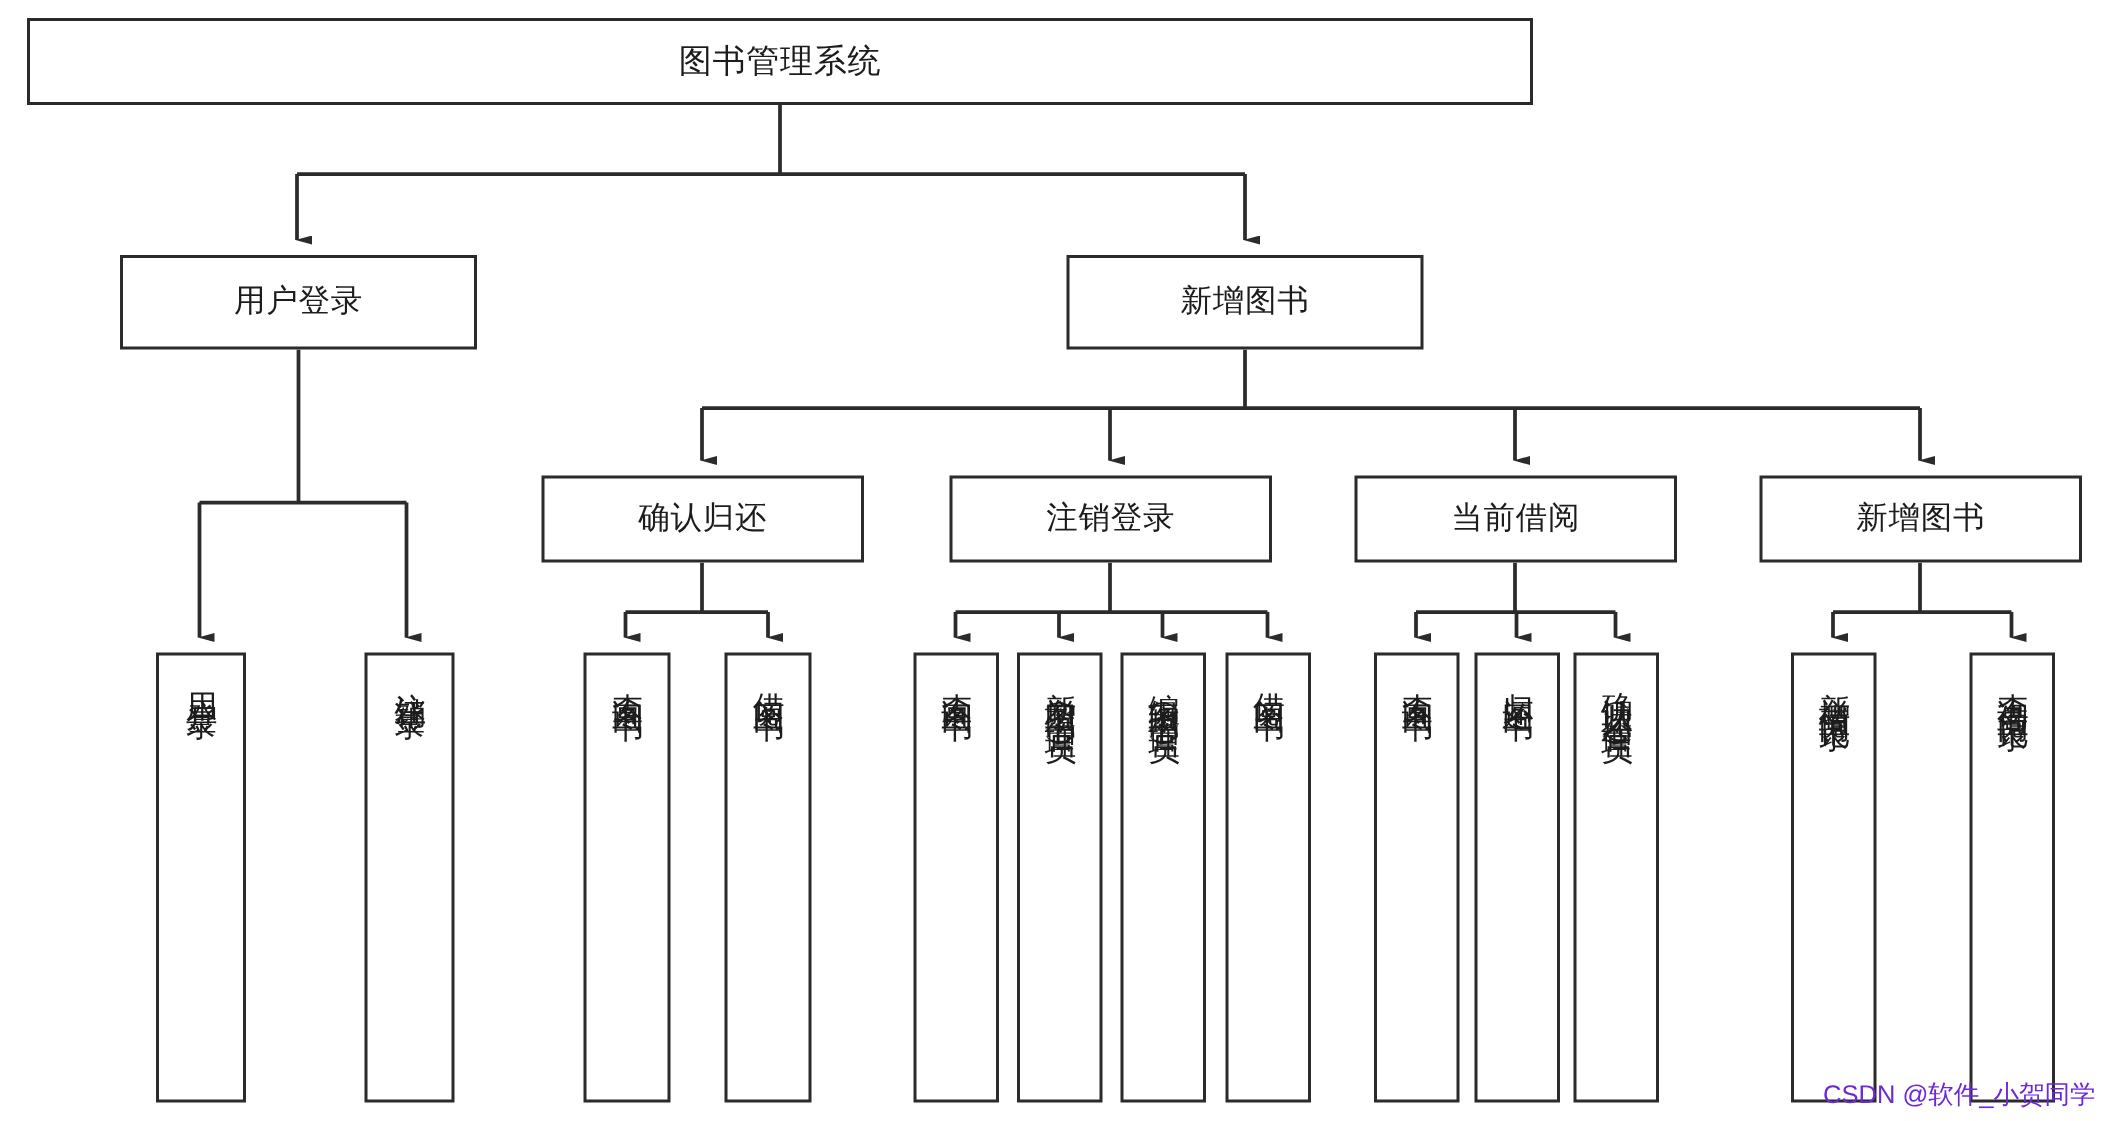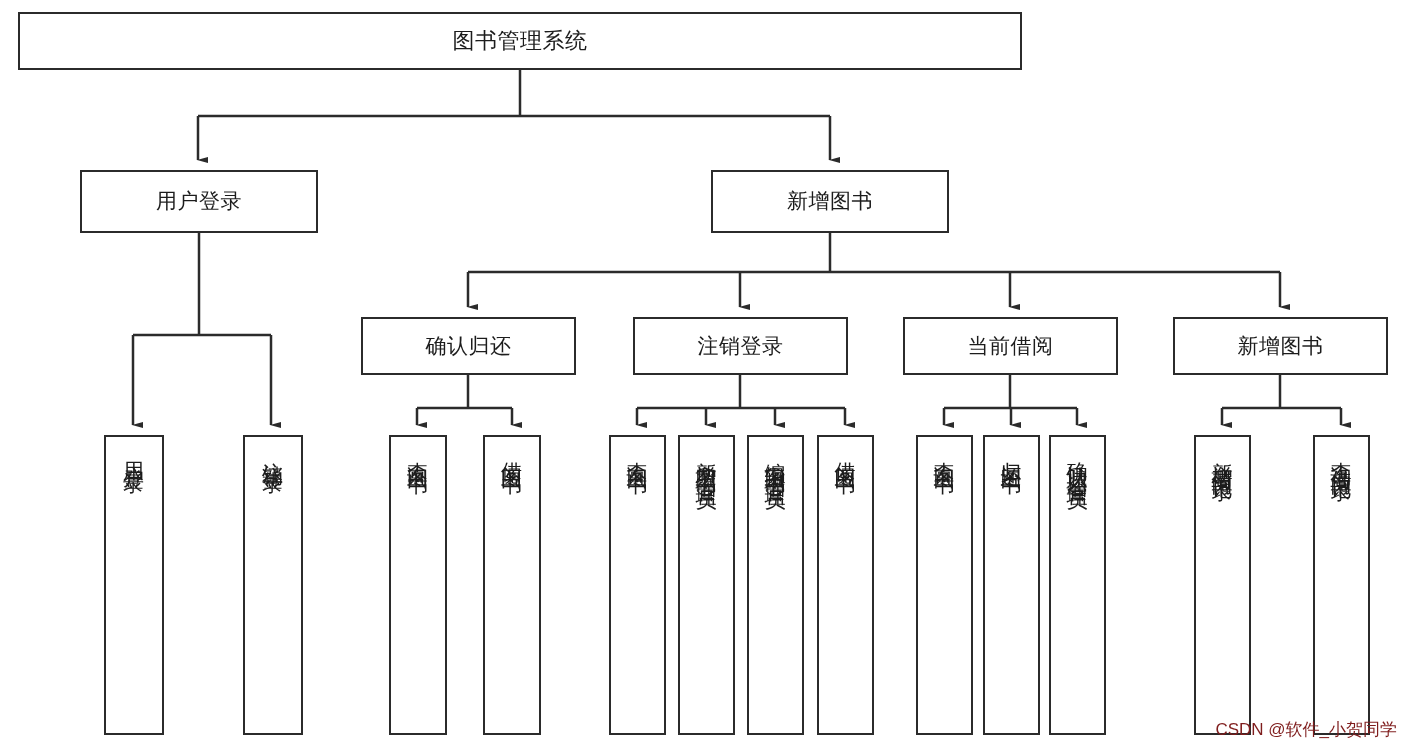--- a/index.html
+++ b/index.html
@@ -60,21 +60,21 @@
     font-size: 21px;
     letter-spacing: 4px;
     white-space: nowrap;
     line-height: 1;
   }
   .watermark {
     position: absolute;
     right: 8px;
     bottom: 6px;
     font-size: 17px;
-    color: #7f1d1d;
+    color: #6d28d9;
     white-space: nowrap;
     z-index: 5;
     font-family: "Liberation Sans", "DejaVu Sans", sans-serif;
   }
 </style>
 </head>
 <body>
 
 <div id="diagram-root">
 

